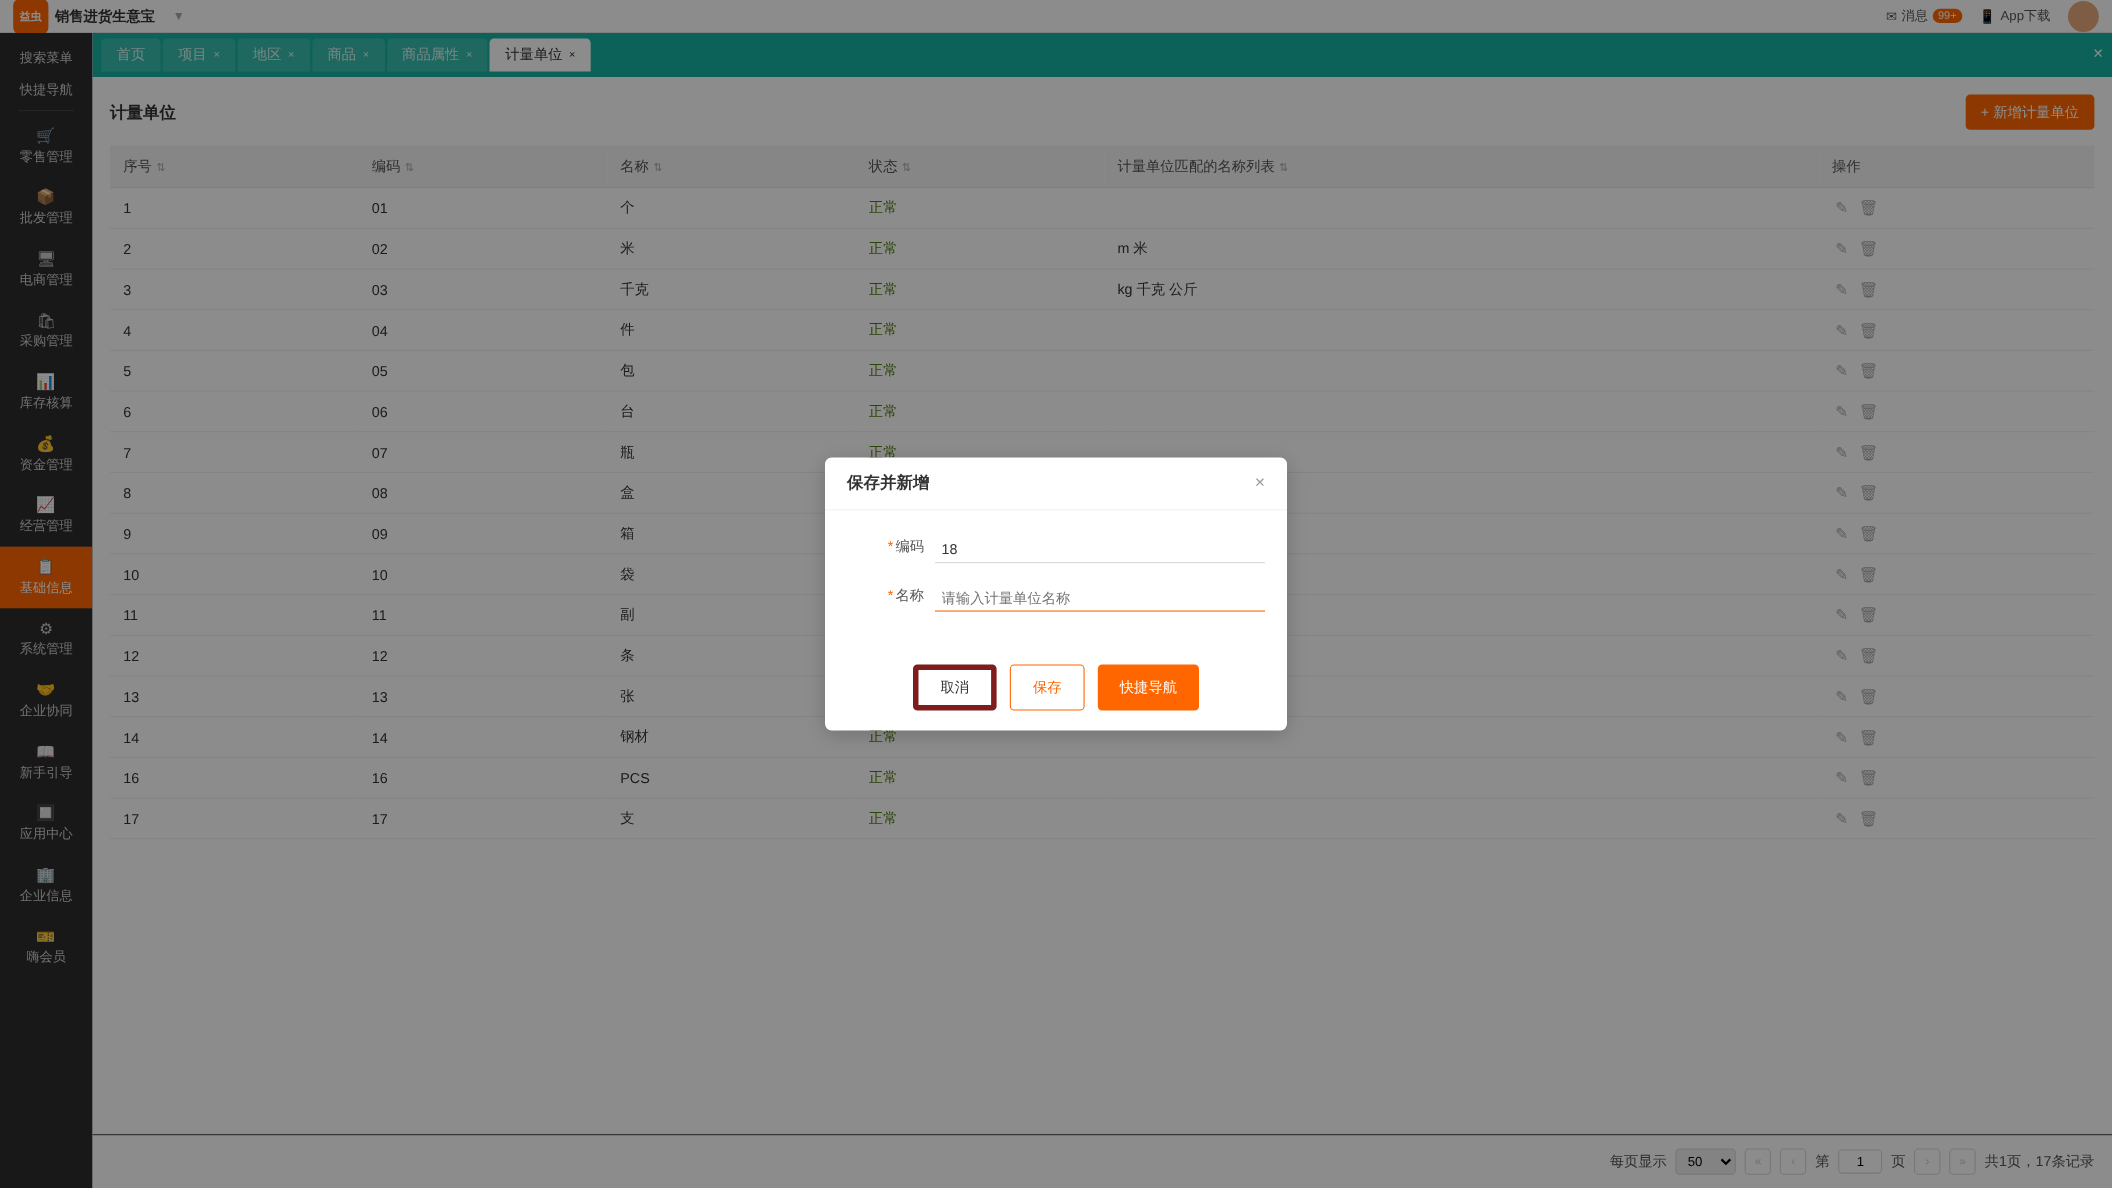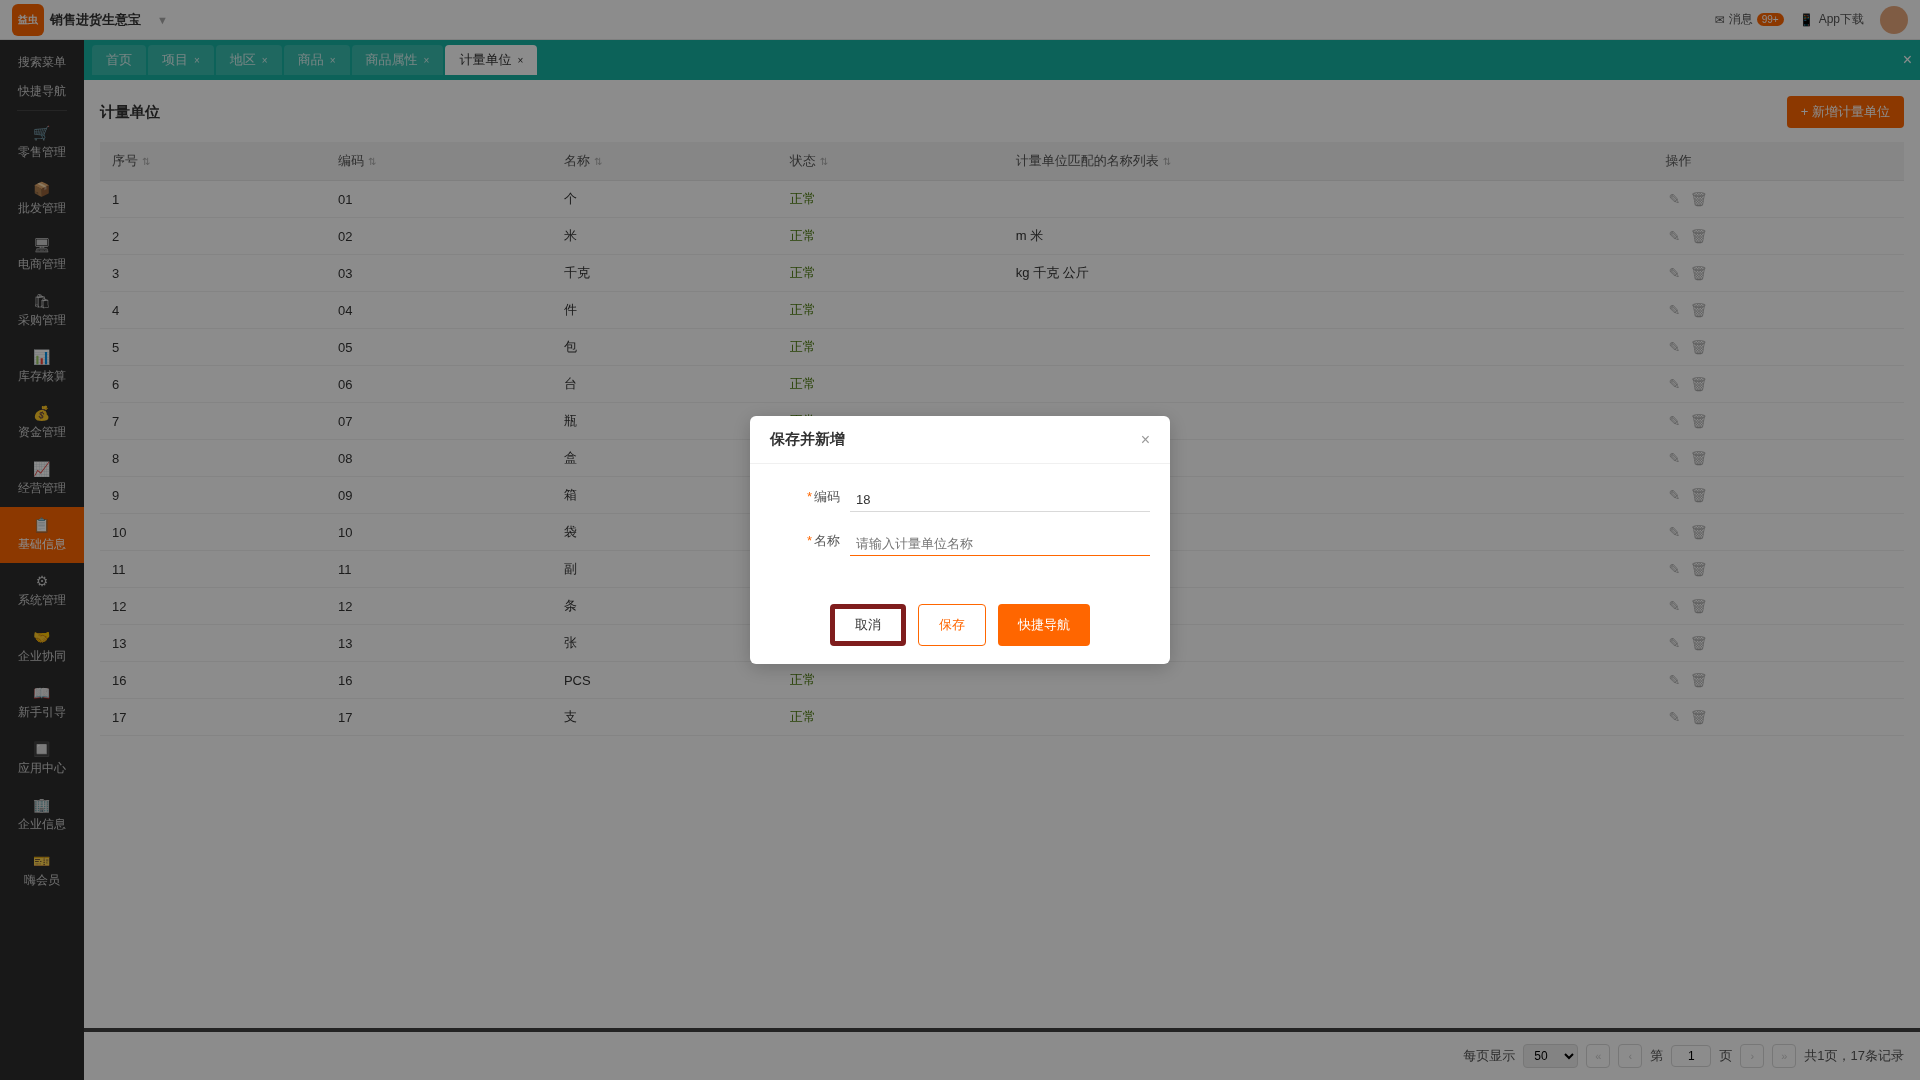--- a/index.html
+++ b/index.html
@@ -1,20 +1,20 @@
 <!DOCTYPE html>
 <html><head>
   <meta charset="utf-8">
   <style>
     * { box-sizing: border-box; margin: 0; padding: 0; }
     body { font-family: 'Microsoft YaHei', Arial, sans-serif; font-size: 13px; background: #f0f2f5; color: #333; height: 1080px; width: 1920px; overflow: hidden; }
 
     
     .app-container { display: flex; flex-direction: column; height: 1080px; width: 1920px; }
-    .top-bar { height: 40px; background: #fff; display: flex; align-items: center; padding: 0 12px; border-bottom: 1px solid #e8e8e8; justify-content: space-between; flex-shrink: 0; }
+    .top-bar { height: 30px; background: #fff; display: flex; align-items: center; padding: 0 12px; border-bottom: 1px solid #e8e8e8; justify-content: space-between; flex-shrink: 0; }
     .top-bar-left { display: flex; align-items: center; gap: 8px; }
     .logo-area { display: flex; align-items: center; gap: 6px; }
     .logo-icon { width: 32px; height: 32px; background: #f60; border-radius: 6px; display: flex; align-items: center; justify-content: center; color: #fff; font-size: 10px; font-weight: bold; }
     .logo-text { font-size: 13px; color: #333; font-weight: bold; }
     .top-bar-right { display: flex; align-items: center; gap: 16px; }
     .nav-btn { display: flex; align-items: center; gap: 4px; font-size: 12px; color: #555; cursor: pointer; }
     .badge { background: #f60; color: #fff; border-radius: 10px; padding: 1px 5px; font-size: 10px; }
     .avatar-area { display: flex; align-items: center; gap: 4px; }
     .avatar { width: 28px; height: 28px; background: #e8a87c; border-radius: 50%; }
 
@@ -49,21 +49,21 @@
     .table-wrap { overflow-x: auto; }
     table { width: 100%; border-collapse: collapse; font-size: 13px; }
     thead tr { background: #f5f5f5; }
     th { padding: 10px 12px; text-align: left; color: #555; font-weight: normal; border-bottom: 1px solid #e8e8e8; white-space: nowrap; }
     th .sort-icon { display: inline-block; margin-left: 4px; color: #aaa; font-size: 10px; }
     td { padding: 9px 12px; border-bottom: 1px solid #f0f0f0; color: #333; }
     .status-normal { color: #4d7c0f; }
     .action-btn { color: #aaa; cursor: pointer; margin: 0 3px; font-size: 14px; }
 
     
-    .pagination-bar { display: flex; align-items: center; justify-content: flex-end; padding: 12px 16px; background: #fff; border-top: 4px solid #404040; gap: 8px; font-size: 13px; color: #555; }
+    .pagination-bar { display: flex; align-items: center; justify-content: flex-end; padding: 12px 16px; background: #fff; border-top: 1px solid #404040; gap: 8px; font-size: 13px; color: #555; }
     .page-size-select { border: 1px solid #d9d9d9; border-radius: 4px; padding: 3px 6px; font-size: 12px; }
     .page-nav-btn { width: 24px; height: 24px; border: 1px solid #d9d9d9; background: #fff; border-radius: 4px; cursor: pointer; display: flex; align-items: center; justify-content: center; font-size: 11px; }
     .page-nav-btn.disabled { color: #ccc; cursor: not-allowed; }
     .page-input { width: 40px; border: 1px solid #d9d9d9; border-radius: 4px; padding: 3px 6px; text-align: center; font-size: 12px; }
 
     
     .modal-overlay { position: fixed; top: 0; left: 0; width: 1920px; height: 1080px; background: rgba(0,0,0,0.45); display: flex; align-items: center; justify-content: center; z-index: 1000; }
     .modal { background: #fff; border-radius: 6px; width: 420px; box-shadow: 0 4px 20px rgba(0,0,0,0.2); }
     .modal-header { padding: 14px 20px; border-bottom: 1px solid #f0f0f0; display: flex; align-items: center; justify-content: space-between; }
     .modal-title { font-size: 15px; font-weight: bold; color: #333; }
@@ -357,20 +357,31 @@
       <td>13</td>
       <td>张</td>
       <td><span class="status-normal">正常</span></td>
       <td></td>
       <td>
         <span class="action-btn" title="编辑">✎</span>
         <span class="action-btn" title="删除">🗑</span>
       </td>
     </tr>
                 <tr>
+      <td>14</td>
+      <td>14</td>
+      <td>钢材</td>
+      <td><span class="status-normal">正常</span></td>
+      <td></td>
+      <td>
+        <span class="action-btn" title="编辑">✎</span>
+        <span class="action-btn" title="删除">🗑</span>
+      </td>
+    </tr>
+                <tr>
       <td>16</td>
       <td>16</td>
       <td>PCS</td>
       <td><span class="status-normal">正常</span></td>
       <td></td>
       <td>
         <span class="action-btn" title="编辑">✎</span>
         <span class="action-btn" title="删除">🗑</span>
       </td>
     </tr>

